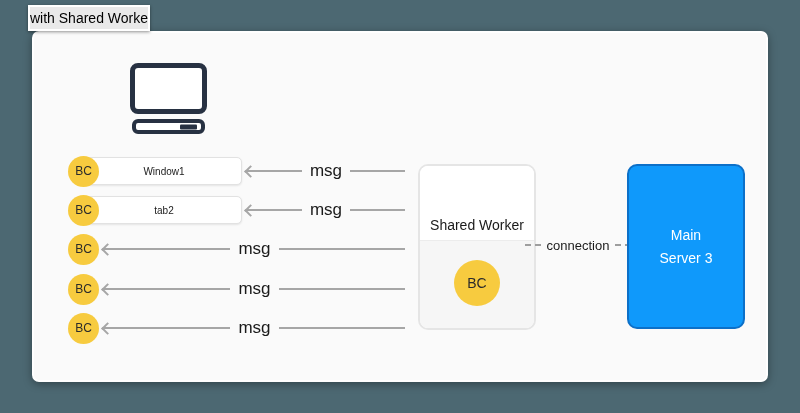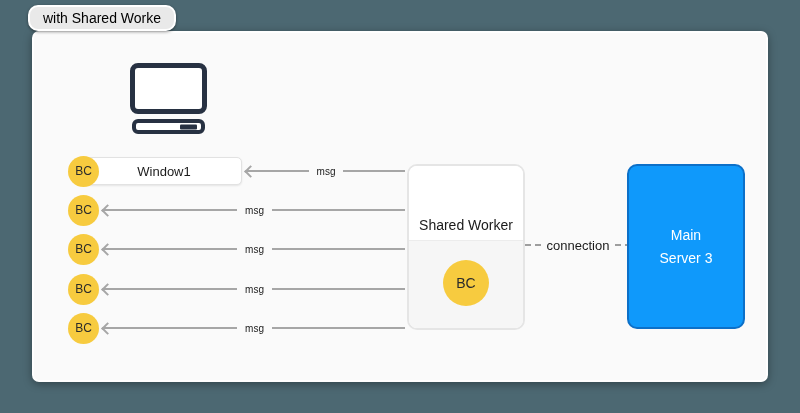--- a/index.html
+++ b/index.html
@@ -6,22 +6,22 @@
     --background:#4C6872; --container:#FAFAFA; --tab_bg:#E9E9E9;
     --badge:#F7CB3F; --badge_text:#2B2B2B; --icon_dark:#273142;
     --box_border:#E2E2E2; --arrow:#A6A6A6; --text_dark:#1A1A1A;
     --server_fill:#0F99FB; --server_border:#0C70C8; --sw_border:#E5E5E5;
   }
   *{box-sizing:border-box;margin:0;padding:0;}
   html,body{width:800px;height:413px;overflow:hidden;}
   body{background:var(--background);font-family:"Liberation Sans",sans-serif;position:relative;}
 
   .tab{
-    position:absolute;left:28px;top:5px;height:26px;padding:0 13px;
-    background:var(--tab_bg);border:2px solid #FFFFFF;border-radius:10px;
+    position:absolute;left:28px;top:5px;height:26px;padding:0 0;
+    background:var(--tab_bg);border:2px solid #FFFFFF;border-radius:0;
     box-shadow:0 1px 3px rgba(0,0,0,.45);
     font-size:14px;color:#000;display:flex;align-items:center;z-index:3;
     white-space:nowrap;
   }
 
   .panel{
     position:absolute;left:32px;top:31px;width:736px;height:351px;
     background:var(--container);border:2px solid #FFFFFF;border-radius:7px;
     box-shadow:0 2px 8px rgba(0,0,0,.35);
   }
@@ -50,35 +50,35 @@
     width:31px;height:31px;border-radius:50%;background:var(--badge);
     display:flex;align-items:center;justify-content:center;
     font-size:12px;font-weight:500;color:var(--badge_text);
     flex:none;z-index:2;
   }
   .client-box{
     width:156px;height:28px;margin-left:-13px;
     background:#fff;border:1px solid var(--box_border);border-radius:5px;
     box-shadow:0 1px 2px rgba(0,0,0,.09);
     display:flex;align-items:center;justify-content:center;
-    font-size:13px;color:var(--text_dark);z-index:1;white-space:nowrap;
+    font-size:10px;color:var(--text_dark);z-index:1;white-space:nowrap;
   }
   .arrow{flex:1;display:flex;align-items:center;margin-left:4px;min-width:0;}
   .head{
     width:9px;height:9px;flex:none;
     border-left:2px solid var(--arrow);border-bottom:2px solid var(--arrow);
     transform:rotate(45deg);
   }
   .line{flex:1;height:2px;background:var(--arrow);}
   .line.first{margin-left:-8px;}
-  .msg{margin:0 8px;font-size:10px;font-weight:500;color:var(--text_dark);flex:none;}
+  .msg{margin:0 8px;font-size:17px;font-weight:500;color:var(--text_dark);flex:none;}
 
   
   .sw-box{
-    position:absolute;left:373px;top:131px;width:118px;height:166px;
+    position:absolute;left:384px;top:131px;width:118px;height:166px;
     background:#fff;border:2px solid var(--sw_border);border-radius:10px;
     display:flex;flex-direction:column;overflow:hidden;
   }
   .sw-top{
     height:74px;background:#fff;display:flex;align-items:flex-end;justify-content:center;
     padding-bottom:7px;
   }
   .sw-title{font-size:14px;color:var(--text_dark);white-space:nowrap;}
   .sw-bottom{
     flex:1;background:#F6F6F6;border-top:1px solid #ECECEC;
@@ -128,20 +128,23 @@
       <span class="line first"></span>
       <span class="msg">msg</span>
       <span class="line"></span>
     </div>
   </div>
 
   <div class="client-row" style="top:161px">
     <div class="badge">
         <span>BC</span>
       </div>
+    <div class="client-box">
+        <span>tab2</span>
+      </div>
     <div class="arrow">
       <span class="head"></span>
       <span class="line first"></span>
       <span class="msg">msg</span>
       <span class="line"></span>
     </div>
   </div>
 
   <div class="client-row" style="top:200px">
     <div class="badge">

